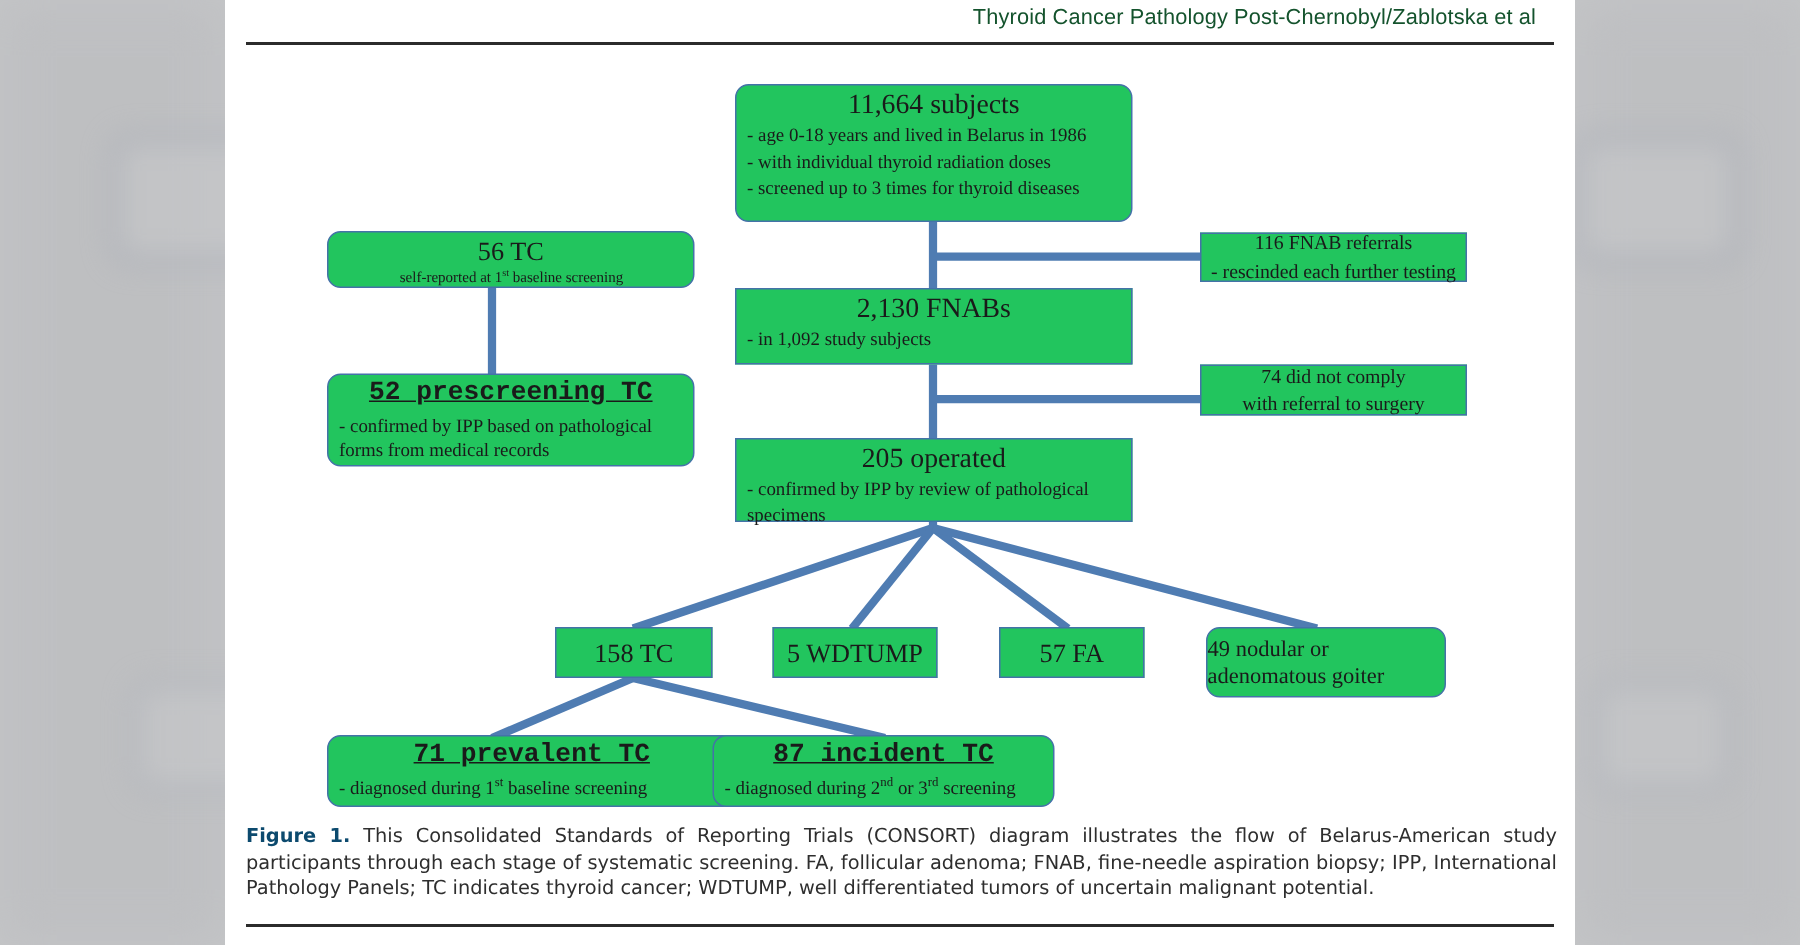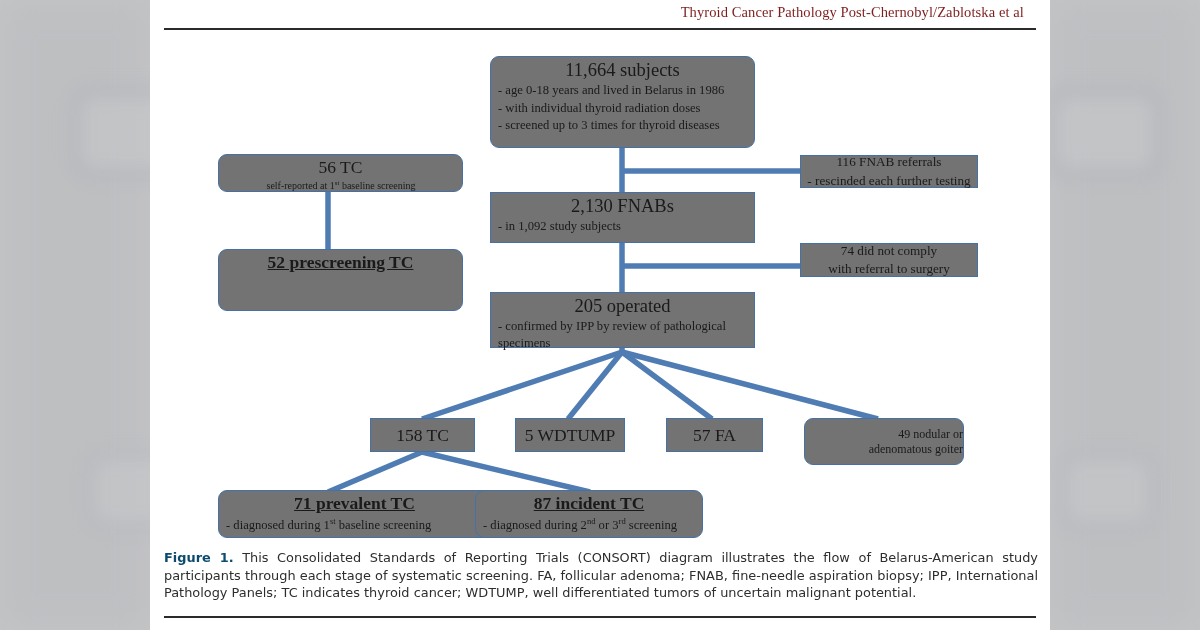--- a/index.html
+++ b/index.html
@@ -21,60 +21,60 @@
 
   
   .page{
     position:absolute;left:150px;top:0;width:900px;height:630px;
     background:#ffffff;
   }
 
   
   .runhead{
     position:absolute;right:26px;top:4px;
-    font-family:Liberation Serif, serif;
-    font-size:14.5px;color:#7f1d1d;letter-spacing:.1px;white-space:nowrap;
+    font-family:Liberation Sans, sans-serif;
+    font-size:14.5px;color:#14532d;letter-spacing:.1px;white-space:nowrap;
   }
   .runrule{
     position:absolute;left:14px;top:28px;width:872px;height:0;
     border-top:2.5px solid #2b2b2b;
   }
   .botrule{
     position:absolute;left:14px;top:616px;width:872px;height:0;
     border-top:2.5px solid #2b2b2b;
   }
 
   
   .diagram{position:absolute;left:0;top:34px;width:900px;height:512px;}
   svg.wires{position:absolute;left:0;top:0;width:900px;height:512px;}
 
   .box{
     position:absolute;box-sizing:border-box;
-    border:1.6px solid #4472a8;background:#737373;
+    border:1.6px solid #4472a8;background:#22c55e;
     color:#1a1a1a;
     z-index:3;
   }
   .box.round{border-radius:9px;}
   .ttl{
     text-align:center;font-size:17.5px;line-height:1.12;
     padding-top:3px;white-space:nowrap;
   }
   .ttl.big{font-size:18.5px;}
-  .ttl.bu{font-weight:bold;text-decoration:underline;}
+  .ttl.bu{font-weight:bold;text-decoration:underline;font-family:Liberation Mono, monospace;}
   .bul{
     font-size:12.6px;line-height:1.34;padding:1px 6px 0 7px;text-align:left;
   }
   .bul.ctr{text-align:center;}
   .one-line{
     display:flex;align-items:center;justify-content:center;height:100%;
     font-size:17.5px;
   }
   .two-line{
-    display:flex;flex-direction:column;align-items:flex-end;justify-content:center;
-    height:100%;font-size:12px;line-height:1.2;
+    display:flex;flex-direction:column;align-items:flex-start;justify-content:center;
+    height:100%;font-size:15px;line-height:1.2;
   }
   .small-stack{
     display:flex;flex-direction:column;align-items:center;justify-content:center;
     height:100%;font-size:13.2px;line-height:1.38;
   }
   sup{font-size:.68em;vertical-align:super;line-height:0;}
 
   
   .caption{
     position:absolute;left:164px;top:549px;width:874px;
@@ -154,20 +154,21 @@
 
     <div class="box" style="left:650px;top:209px;width:178px;height:34px;">
       <div class="small-stack">
         <span>74 did not comply</span>
         <span>with referral to surgery</span>
       </div>
     </div>
 
     <div class="box round" style="left:68px;top:215px;width:245px;height:62px;">
       <div class="ttl bu">52 prescreening TC</div>
+      <div class="bul" style="padding-top:3px;">- confirmed by IPP based on pathological forms from medical records</div>
     </div>
 
     <div class="box" style="left:340px;top:258px;width:265px;height:56px;">
       <div class="ttl big">205 operated</div>
       <div class="bul">- confirmed by IPP by review of pathological specimens</div>
     </div>
 
     <div class="box" style="left:220px;top:384px;width:105px;height:34px;">
       <div class="one-line">158 TC</div>
     </div>

